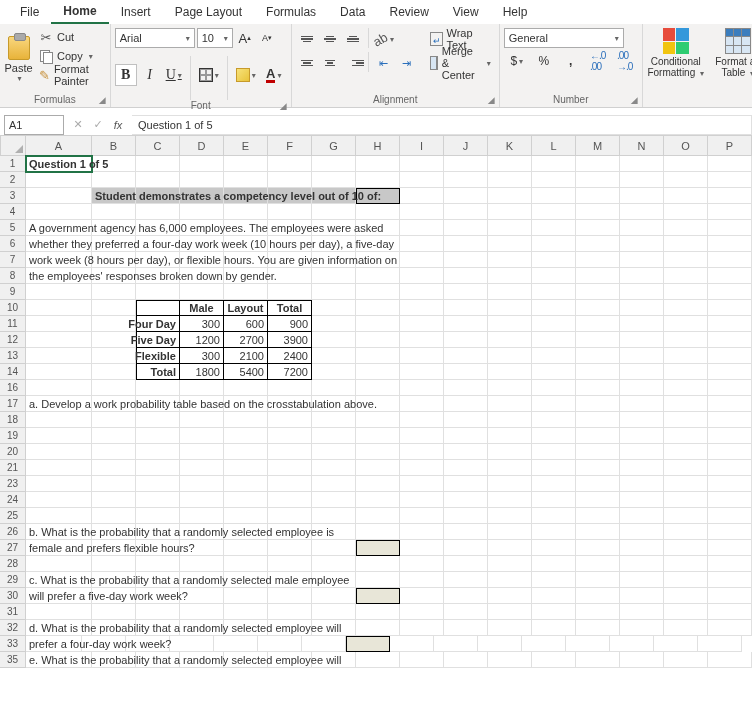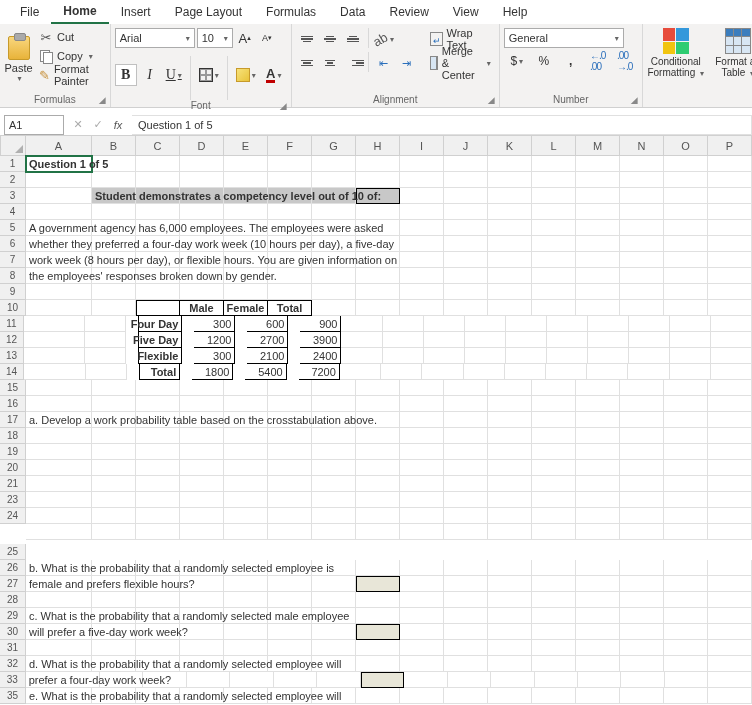--- a/index.html
+++ b/index.html
@@ -90,21 +90,21 @@
 .corner { width:26px; height:20px; background:#f0f0f0; border:1px solid #d0d0d0; border-top:none; position:relative; }
 .corner::after { content:""; position:absolute; right:2px; bottom:2px; border-left:8px solid transparent; border-bottom:8px solid #b0b0b0; }
 .col-headers { display:flex; }
 .col-h { height:20px; background:#f0f0f0; border-right:1px solid #d0d0d0; border-bottom:1px solid #d0d0d0; display:flex; align-items:center; justify-content:center; font-size:11px; color:#555; cursor:pointer; }
 .rows { display:flex; flex-direction:column; }
 .row { display:flex; }
 .row-h { width:26px; background:#f0f0f0; border-right:1px solid #d0d0d0; border-bottom:1px solid #d0d0d0; display:flex; align-items:center; justify-content:center; font-size:10px; color:#555; cursor:pointer; }
 .cell { border-right:1px solid #e0e0e0; border-bottom:1px solid #e0e0e0; font-size:11px; padding:0 3px; display:flex; align-items:center; overflow:visible; white-space:nowrap; background:#fff; }
 .cell.active { outline:2px solid #217346; outline-offset:-1px; z-index:2; }
 .cell.bold { font-weight:bold; }
-.cell.ar { justify-content:flex-end;margin-left:12px; }
+.cell.ar { justify-content:flex-end; }
 .cell.ac { justify-content:center; }
 .cell.grey { background:#c8c8c8; }
 .cell.tb-head { border-top:1px solid #000; border-bottom:1px solid #000; border-right:1px solid #000; }
 .cell.tb-headL { border-left:1px solid #000; }
 .cell.tb-cell { border-right:1px solid #000; border-bottom:1px solid #000; }
 .cell.tb-cellL { border-left:1px solid #000; }
 .cell.ans-box { background:#e8e6d8; border:1px solid #000; }
 
 .overflow-text { position:relative; z-index:1; }
 </style>
@@ -539,21 +539,21 @@
         <div class="cell" style="width: 44px; height: 16px;"></div>
         <div class="cell" style="width: 44px; height: 16px;"></div>
         <div class="cell" style="width: 44px; height: 16px;"></div>
       </div>
       <div class="row">
         <div class="row-h" style="height: 16px;">10</div>
         <div class="cell" style="width: 66px; height: 16px;"></div>
         <div class="cell" style="width: 44px; height: 16px;"></div>
         <div class="cell bold ac tb-head tb-headL" style="width: 44px; height: 16px;"></div>
         <div class="cell bold ac tb-head" style="width: 44px; height: 16px;">Male</div>
-        <div class="cell bold ac tb-head" style="width: 44px; height: 16px;">Female</div>
+        <div class="cell bold ac tb-head" style="width: 44px; height: 16px;">Layout</div>
         <div class="cell bold ac tb-head" style="width: 44px; height: 16px;">Total</div>
         <div class="cell" style="width: 44px; height: 16px;"></div>
         <div class="cell" style="width: 44px; height: 16px;"></div>
         <div class="cell" style="width: 44px; height: 16px;"></div>
         <div class="cell" style="width: 44px; height: 16px;"></div>
         <div class="cell" style="width: 44px; height: 16px;"></div>
         <div class="cell" style="width: 44px; height: 16px;"></div>
         <div class="cell" style="width: 44px; height: 16px;"></div>
         <div class="cell" style="width: 44px; height: 16px;"></div>
         <div class="cell" style="width: 44px; height: 16px;"></div>
@@ -629,39 +629,20 @@
         <div class="cell" style="width: 44px; height: 16px;"></div>
         <div class="cell" style="width: 44px; height: 16px;"></div>
         <div class="cell" style="width: 44px; height: 16px;"></div>
         <div class="cell" style="width: 44px; height: 16px;"></div>
         <div class="cell" style="width: 44px; height: 16px;"></div>
         <div class="cell" style="width: 44px; height: 16px;"></div>
         <div class="cell" style="width: 44px; height: 16px;"></div>
         <div class="cell" style="width: 44px; height: 16px;"></div>
       </div>
       <div class="row">
-        <div class="row-h" style="height: 16px;">15</div>
-        <div class="cell" style="width: 66px; height: 16px;"></div>
-        <div class="cell" style="width: 44px; height: 16px;"></div>
-        <div class="cell" style="width: 44px; height: 16px;"></div>
-        <div class="cell" style="width: 44px; height: 16px;"></div>
-        <div class="cell" style="width: 44px; height: 16px;"></div>
-        <div class="cell" style="width: 44px; height: 16px;"></div>
-        <div class="cell" style="width: 44px; height: 16px;"></div>
-        <div class="cell" style="width: 44px; height: 16px;"></div>
-        <div class="cell" style="width: 44px; height: 16px;"></div>
-        <div class="cell" style="width: 44px; height: 16px;"></div>
-        <div class="cell" style="width: 44px; height: 16px;"></div>
-        <div class="cell" style="width: 44px; height: 16px;"></div>
-        <div class="cell" style="width: 44px; height: 16px;"></div>
-        <div class="cell" style="width: 44px; height: 16px;"></div>
-        <div class="cell" style="width: 44px; height: 16px;"></div>
-        <div class="cell" style="width: 44px; height: 16px;"></div>
-      </div>
-      <div class="row">
         <div class="row-h" style="height: 16px;">16</div>
         <div class="cell" style="width: 66px; height: 16px;"></div>
         <div class="cell" style="width: 44px; height: 16px;"></div>
         <div class="cell" style="width: 44px; height: 16px;"></div>
         <div class="cell" style="width: 44px; height: 16px;"></div>
         <div class="cell" style="width: 44px; height: 16px;"></div>
         <div class="cell" style="width: 44px; height: 16px;"></div>
         <div class="cell" style="width: 44px; height: 16px;"></div>
         <div class="cell" style="width: 44px; height: 16px;"></div>
         <div class="cell" style="width: 44px; height: 16px;"></div>
@@ -802,21 +783,21 @@
         <div class="cell" style="width: 44px; height: 16px;"></div>
         <div class="cell" style="width: 44px; height: 16px;"></div>
         <div class="cell" style="width: 44px; height: 16px;"></div>
         <div class="cell" style="width: 44px; height: 16px;"></div>
         <div class="cell" style="width: 44px; height: 16px;"></div>
         <div class="cell" style="width: 44px; height: 16px;"></div>
         <div class="cell" style="width: 44px; height: 16px;"></div>
         <div class="cell" style="width: 44px; height: 16px;"></div>
       </div>
       <div class="row">
-        <div class="row-h" style="height: 16px; margin-top: 20px;">25</div>
+        <div class="row-h" style="height: 16px;">25</div>
         <div class="cell" style="width: 66px; height: 16px;"></div>
         <div class="cell" style="width: 44px; height: 16px;"></div>
         <div class="cell" style="width: 44px; height: 16px;"></div>
         <div class="cell" style="width: 44px; height: 16px;"></div>
         <div class="cell" style="width: 44px; height: 16px;"></div>
         <div class="cell" style="width: 44px; height: 16px;"></div>
         <div class="cell" style="width: 44px; height: 16px;"></div>
         <div class="cell" style="width: 44px; height: 16px;"></div>
         <div class="cell" style="width: 44px; height: 16px;"></div>
         <div class="cell" style="width: 44px; height: 16px;"></div>
@@ -965,21 +946,21 @@
         <div class="cell" style="width: 44px; height: 16px;"></div>
         <div class="cell" style="width: 44px; height: 16px;"></div>
         <div class="cell" style="width: 44px; height: 16px;"></div>
         <div class="cell" style="width: 44px; height: 16px;"></div>
         <div class="cell" style="width: 44px; height: 16px;"></div>
         <div class="cell" style="width: 44px; height: 16px;"></div>
         <div class="cell" style="width: 44px; height: 16px;"></div>
       </div>
       <div class="row">
         <div class="row-h" style="height: 16px;">33</div>
-        <div class="cell" style="width: 74px; height: 16px;">
+        <div class="cell" style="width: 56px; height: 16px;">
           <span class="overflow-text">prefer a four-day work week?</span>
         </div>
         <div class="cell" style="width: 44px; height: 16px;"></div>
         <div class="cell" style="width: 44px; height: 16px;"></div>
         <div class="cell" style="width: 44px; height: 16px;"></div>
         <div class="cell" style="width: 44px; height: 16px;"></div>
         <div class="cell" style="width: 44px; height: 16px;"></div>
         <div class="cell" style="width: 44px; height: 16px;"></div>
         <div class="cell ans-box" style="width: 44px; height: 16px;"></div>
         <div class="cell" style="width: 44px; height: 16px;"></div>

